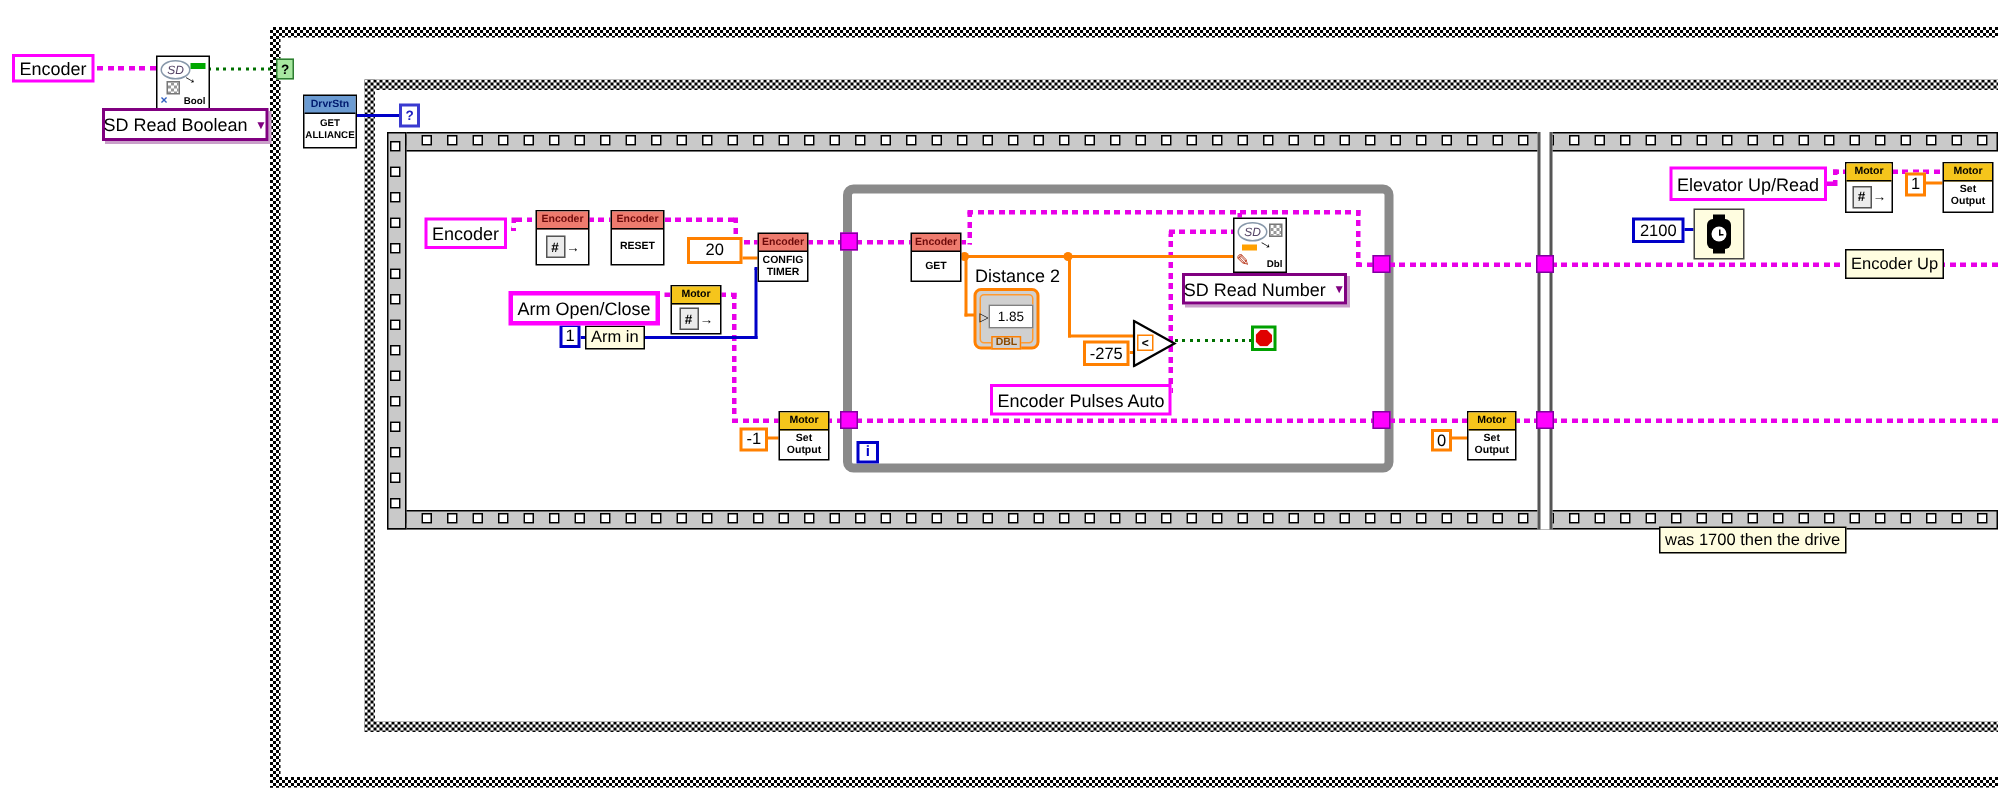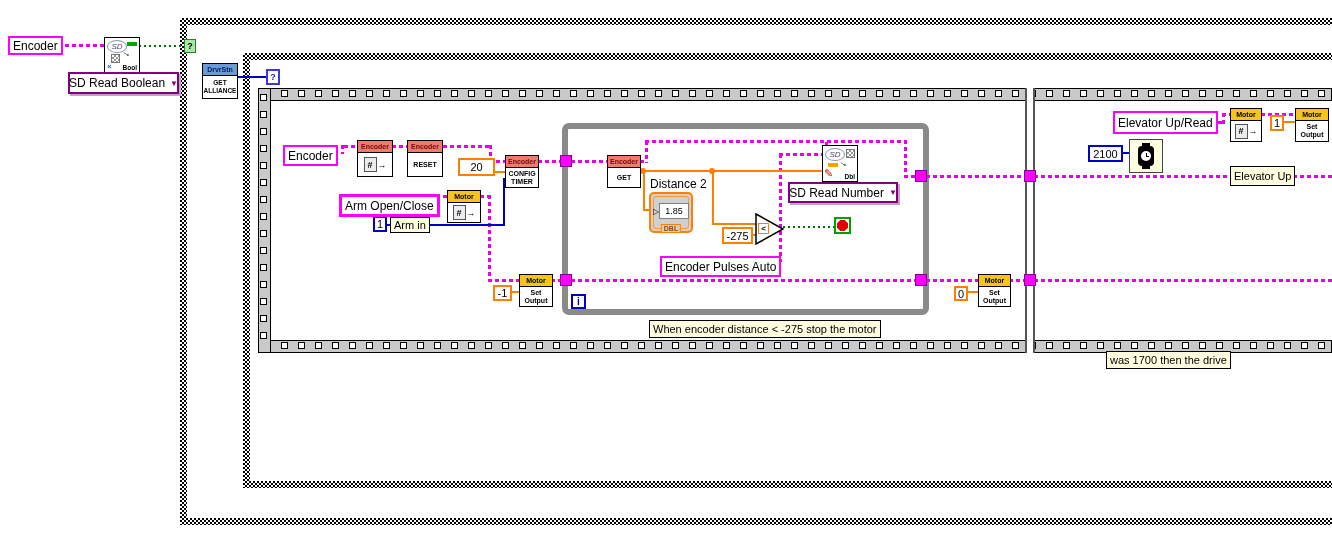--- a/index.html
+++ b/index.html
@@ -475,23 +475,20 @@
     </div>
   <div class="node" style="left:978px;top:274px;width:33px;height:33px">
     <div class="hdr hdr-mot">
         <span>Motor</span>
       </div>
     <div class="bdy">
         <span>Set Output</span>
       </div>
   </div>
 
-  <div class="ylbl" style="left:649px;top:320px;height:18px">
-      <span>When encoder distance &lt; -275 stop the motor</span>
-    </div>
 
   <div class="lbl" style="left:1113px;top:111px;height:23px">
       <span>Elevator Up/Read</span>
     </div>
 
   <div class="node" style="left:1230px;top:108px;width:32px;height:34px">
     <div class="hdr hdr-mot">
         <span>Motor</span>
       </div>
     <div class="bdy">
@@ -519,20 +516,20 @@
       <div class="wlug-t"></div>
         <div class="wlug-b"></div>
       <div class="wface">
           <div class="hand-v"></div>
           <div class="hand-h"></div>
         </div>
     </div>
   </div>
 
   <div class="ylbl" style="left:1230px;top:166px;height:20px">
-      <span>Elevator Up</span>
+      <span>Encoder Up</span>
     </div>
 
   <div class="ylbl" style="left:1106px;top:351px;height:18px">
       <span>was 1700 then the drive</span>
     </div>
 
 </div>
 
 </body></html>

